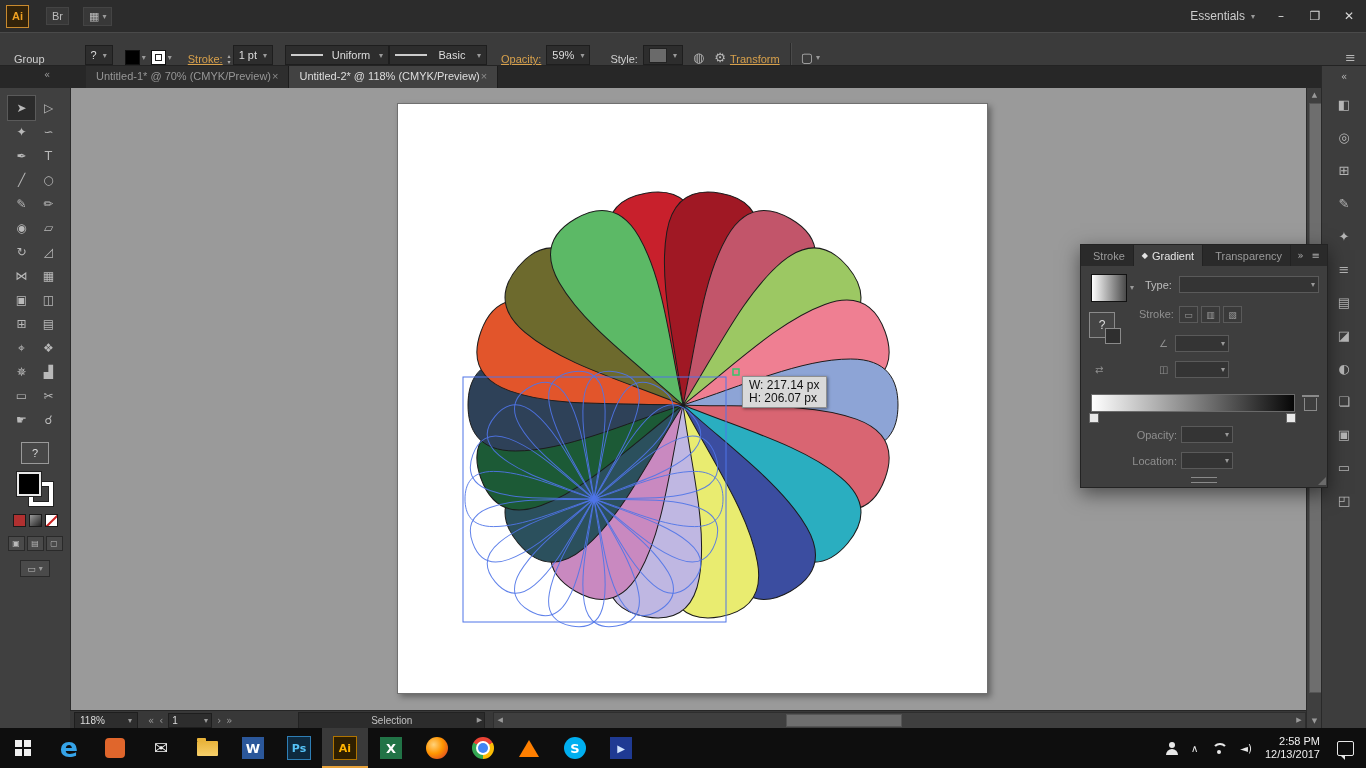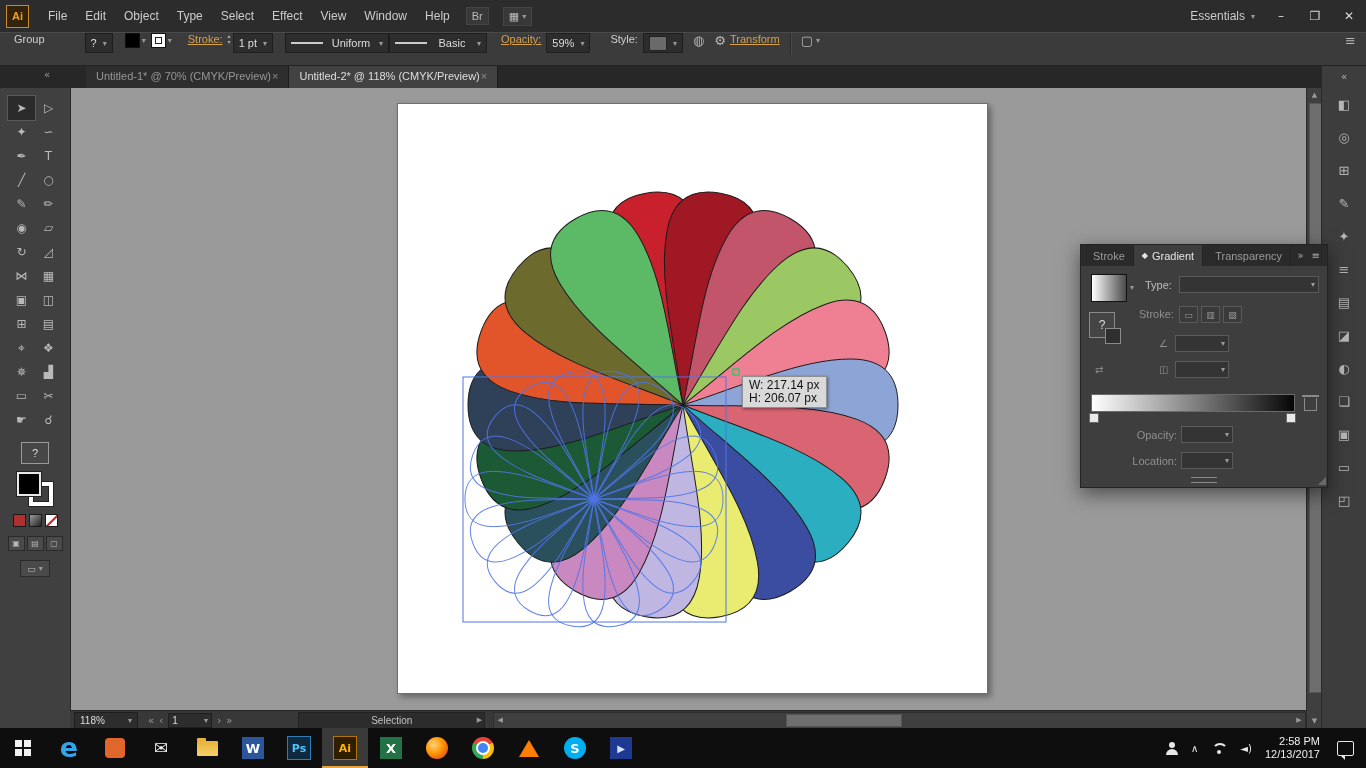--- a/index.html
+++ b/index.html
@@ -13,21 +13,21 @@
              font-size:11px;font-weight:bold;display:flex;align-items:center;justify-content:center;}
   .menu-item{padding:0 9px;font-size:12px;color:#cccccc;line-height:32px;}
   .mb-icon{color:#bbbbbb;font-size:11px;margin:0 7px;display:flex;align-items:center;gap:3px;border:1px solid #444;background:#383838;padding:2px 5px;}
   .mb-spacer{flex:1;}
   .workspace{display:flex;align-items:center;gap:6px;color:#cccccc;font-size:12px;margin-right:9px;}
   .caret{font-size:8px;color:#9a9a9a;}
   .win-btn{width:34px;height:32px;display:flex;align-items:center;justify-content:center;color:#dadada;font-size:12px;}
 
   
   .controlbar{position:absolute;top:32px;left:0;right:0;height:32px;background:#3b3b3b;border-top:1px solid #4a4a4a;
-              border-bottom:1px solid #232323;display:flex;align-items:flex-start;font-size:11px;color:#cfcfcf;z-index:9;}
+              border-bottom:1px solid #232323;display:flex;align-items:flex-end;font-size:11px;color:#cfcfcf;z-index:9;}
   .amber{color:#d7a04b;text-decoration:underline;}
   .combo{height:18px;background:#2d2d2d;border:1px solid #1e1e1e;display:inline-flex;align-items:center;padding:0 5px;gap:6px;color:#dddddd;}
   .combo.small{height:15px;}
   .stepper{display:inline-flex;flex-direction:column;font-size:6px;color:#aaaaaa;line-height:6px;margin-right:2px;}
   .swatch-mini{width:13px;height:13px;border:1px solid #111;background:#000;}
   .swatch-mini.hollow{background:#fff;box-shadow:inset 0 0 0 3px #fff, inset 0 0 0 4px #222;}
   .line-preview{width:32px;height:2px;background:#cccccc;}
   .cb-sep{width:1px;height:22px;background:#2a2a2a;box-shadow:1px 0 0 #4a4a4a;margin:0 10px;}
   .cb-icon{color:#b9b9b9;font-size:13px;margin-left:10px;}
   .style-swatch{width:16px;height:13px;background:#6a6a6a;border:1px solid #222;}
@@ -157,32 +157,20 @@
   .tray-action{width:15px;height:13px;border:1px solid #e8e8e8;border-radius:2px;position:relative;margin-left:4px;}
   .tray-action::after{content:"";position:absolute;left:2px;bottom:-5px;border-left:5px solid transparent;border-top:5px solid #e8e8e8;}
 </style>
 </head>
 <body>
 
 <div id="screen">
 
   <header class="menubar">
     <div class="app-badge">Ai</div>
-    <nav style="display:flex">
-
-    <span class="menu-item">File</span>
-        <span class="menu-item">Edit</span>
-        <span class="menu-item">Object</span>
-        <span class="menu-item">Type</span>
-        <span class="menu-item">Select</span>
-        <span class="menu-item">Effect</span>
-        <span class="menu-item">View</span>
-        <span class="menu-item">Window</span>
-        <span class="menu-item">Help</span>
-      </nav>
     <div class="mb-icon">Br</div>
     <div class="mb-icon">
       <span class="glyph">▦</span>
       <span class="caret glyph">▾</span>
     </div>
     <div class="mb-spacer"></div>
     <div class="workspace">
       <span>Essentials</span>
       <span class="caret glyph">▾</span>
     </div>

